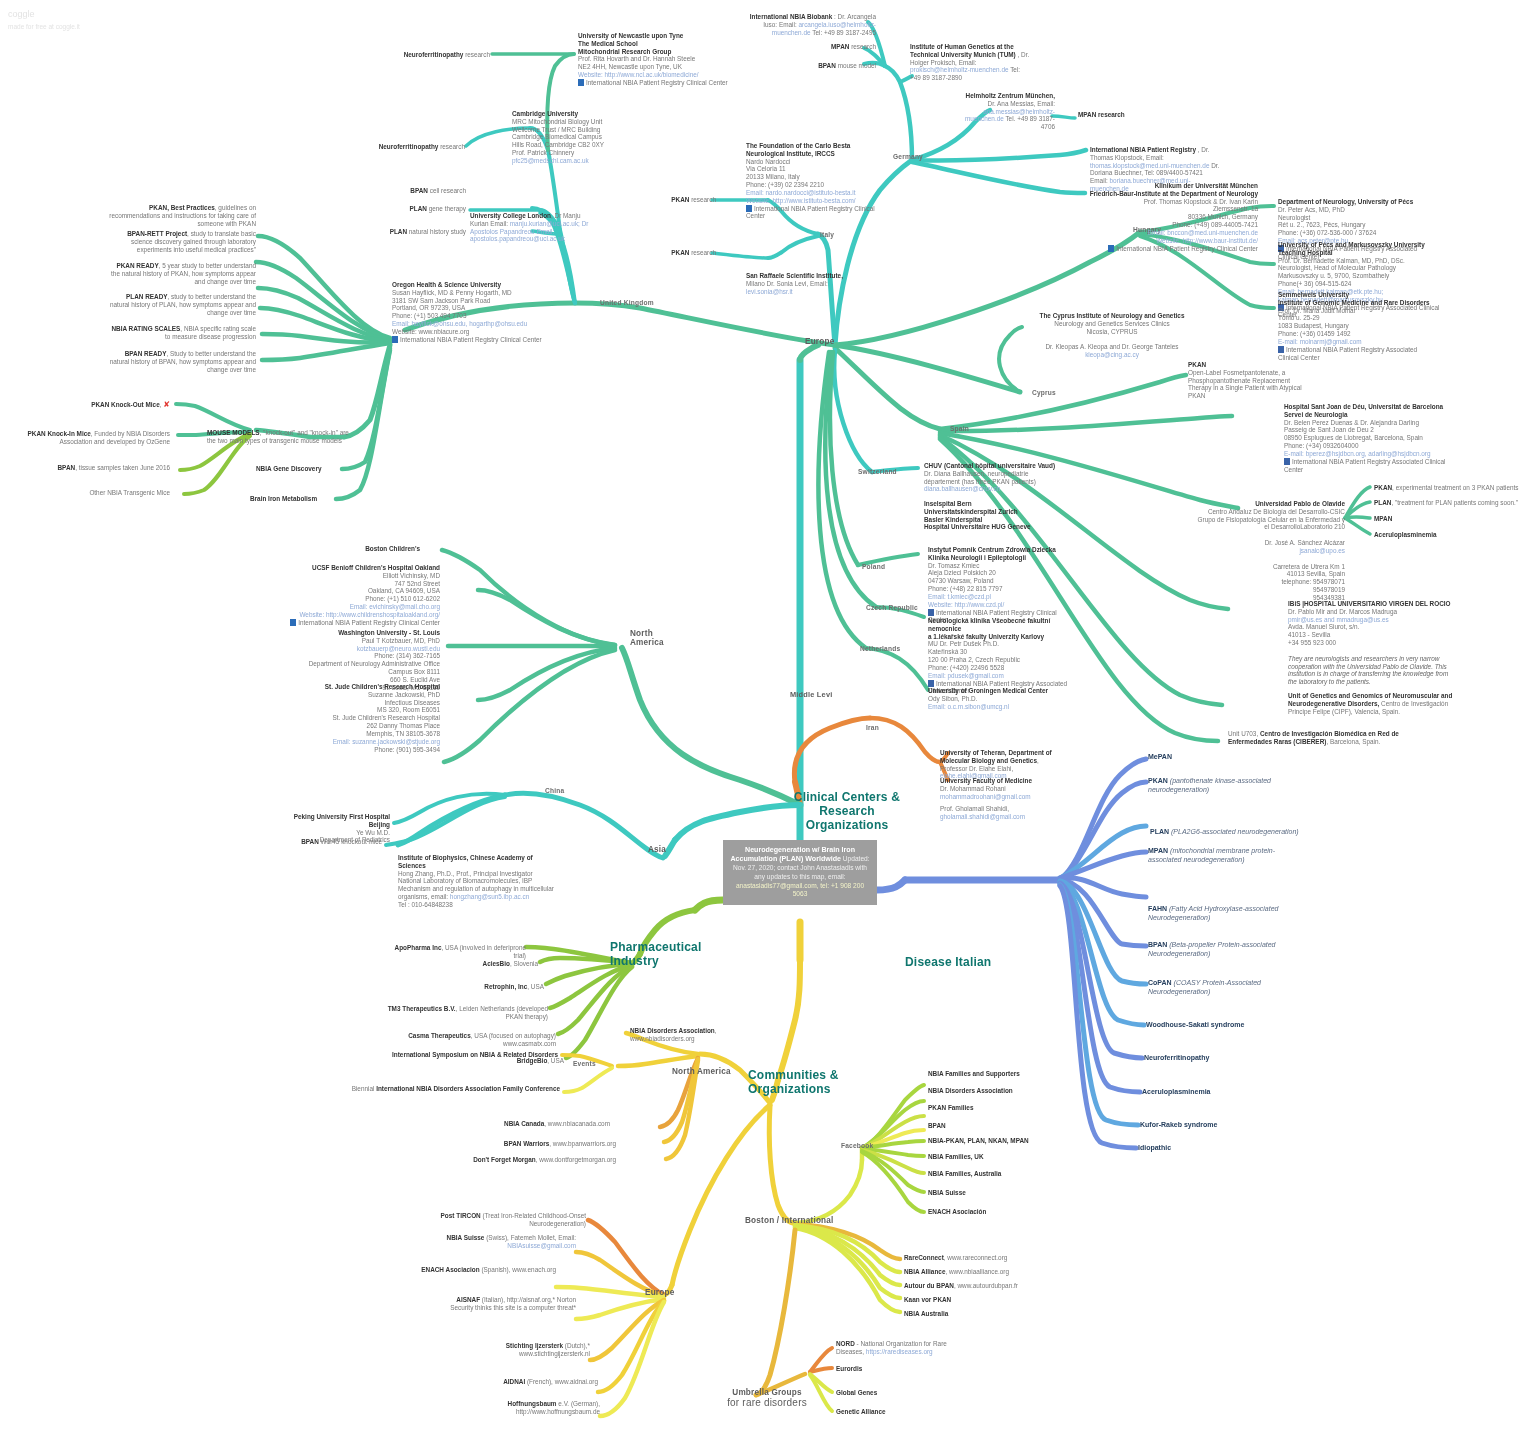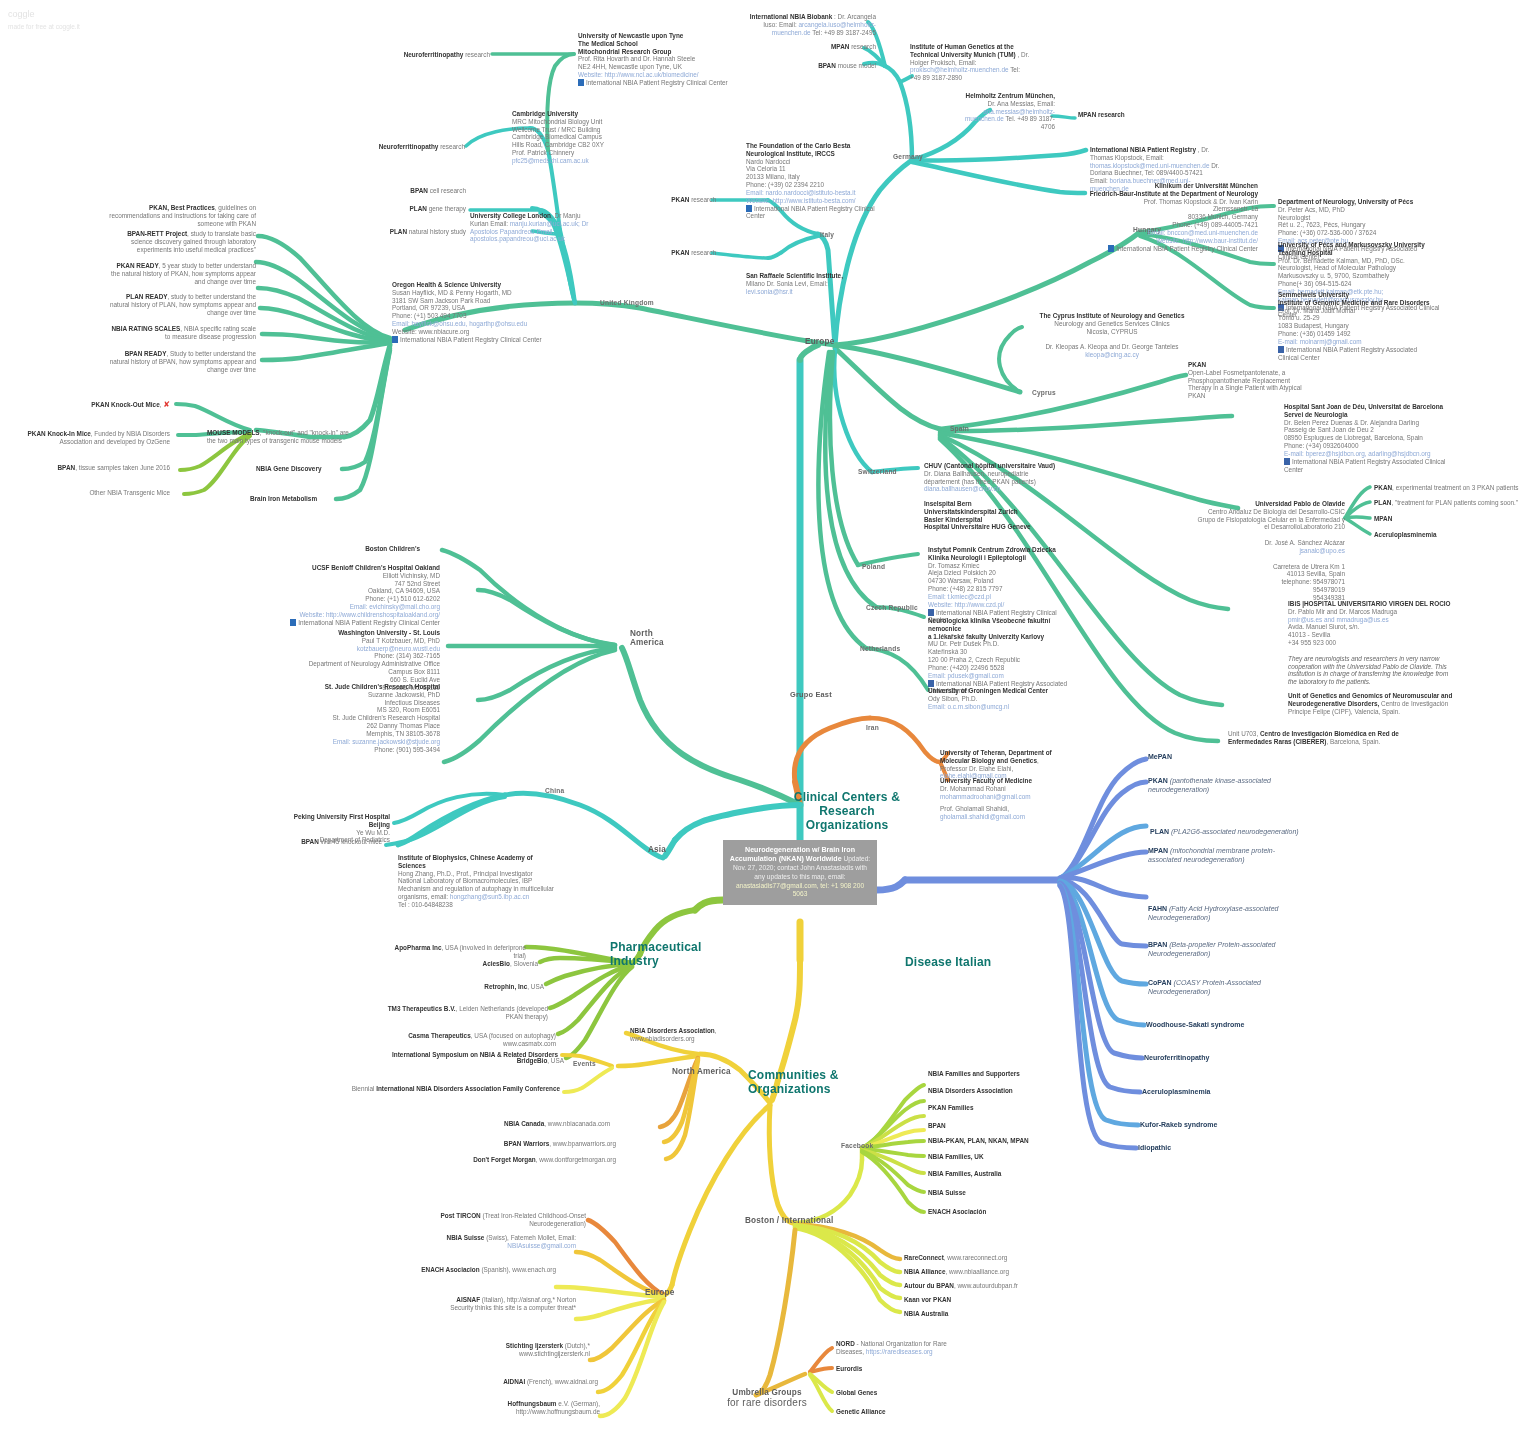--- a/index.html
+++ b/index.html
@@ -249,21 +249,21 @@
     <path d="M390,350 C378,410 372,470 360,490 C350,498 342,499 336,499" stroke="#4fc095" stroke-width="4.5"></path>
   </g>
 </svg>
 
 <div id="logo">
   <div>coggle</div>
   <div class="l2">made for free at coggle.it</div>
 </div>
 
 <div id="central">
-  <span class="t">Neurodegeneration w/ Brain Iron Accumulation (NKAN) Worldwide</span>
+  <span class="t">Neurodegeneration w/ Brain Iron Accumulation (PLAN) Worldwide</span>
   <span class="sub">Updated: Nov. 27, 2020; contact John Anastasiadis with any updates to this map, email:</span>
   <span class="em">anastasiadis77@gmail.com, tel: +1 908 200 5063</span>
 </div>
 
 <div class="hub lv1" style="left:787px;top:790px;width:120px;text-align:center;">
   <span>Clinical Centers &amp; Research Organizations</span>
 </div>
 <div class="hub lv1" style="left:905px;top:955px;">
   <span>Disease Italian</span>
 </div>
@@ -278,21 +278,21 @@
 <div class="hub lv3" style="left:600px;top:299px;"><span>United Kingdom</span></div>
 <div class="hub lv3" style="left:893px;top:153px;"><span>Germany</span></div>
 <div class="hub lv3" style="left:820px;top:231px;"><span>Italy</span></div>
 <div class="hub lv3" style="left:1133px;top:226px;"><span>Hungary</span></div>
 <div class="hub lv3" style="left:1032px;top:389px;"><span>Cyprus</span></div>
 <div class="hub lv3" style="left:950px;top:425px;"><span>Spain</span></div>
 <div class="hub lv3" style="left:858px;top:468px;"><span>Switzerland</span></div>
 <div class="hub lv3" style="left:862px;top:563px;"><span>Poland</span></div>
 <div class="hub lv3" style="left:866px;top:604px;"><span>Czech Republic</span></div>
 <div class="hub lv3" style="left:860px;top:645px;"><span>Netherlands</span></div>
-<div class="hub lv2" style="left:790px;top:690px;font-size:7.4px;"><span>Grupo East</span></div>
+<div class="hub lv2" style="left:790px;top:690px;font-size:7.4px;"><span>Middle Levi</span></div>
 <div class="hub lv3" style="left:866px;top:724px;"><span>Iran</span></div>
 <div class="hub lv2" style="left:630px;top:629px;width:50px;"><span>North America</span></div>
 <div class="hub lv2" style="left:648px;top:845px;"><span>Asia</span></div>
 <div class="hub lv3" style="left:545px;top:787px;"><span>China</span></div>
 <div class="hub lv2" style="left:672px;top:1067px;"><span>North America</span></div>
 <div class="hub lv2" style="left:645px;top:1288px;"><span>Europe</span></div>
 <div class="hub lv2" style="left:745px;top:1216px;"><span>Boston / International</span></div>
 <div class="hub lv3" style="left:841px;top:1142px;"><span>Facebook</span></div>
 <div class="hub lv3" style="left:573px;top:1060px;"><span>Events</span></div>
 <div class="hub lv2" style="left:722px;top:1388px;width:90px;text-align:center;">

